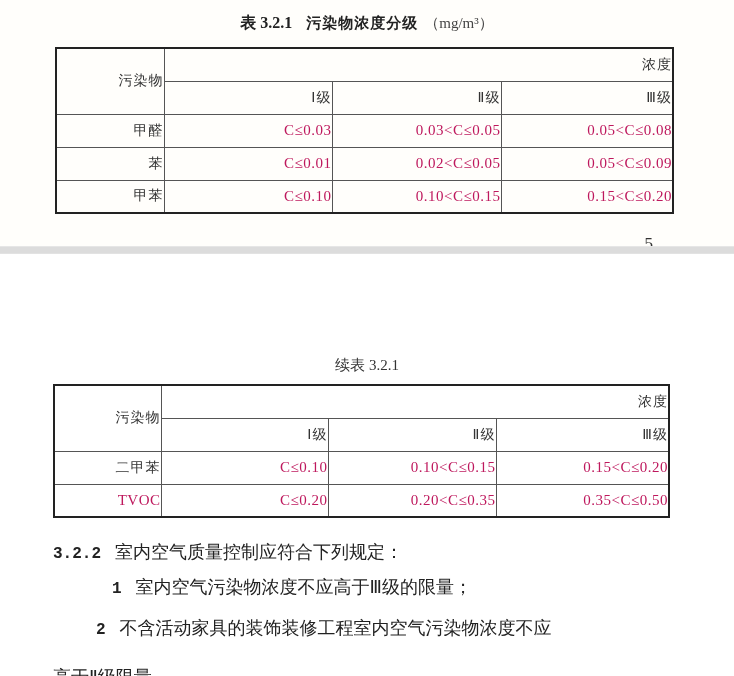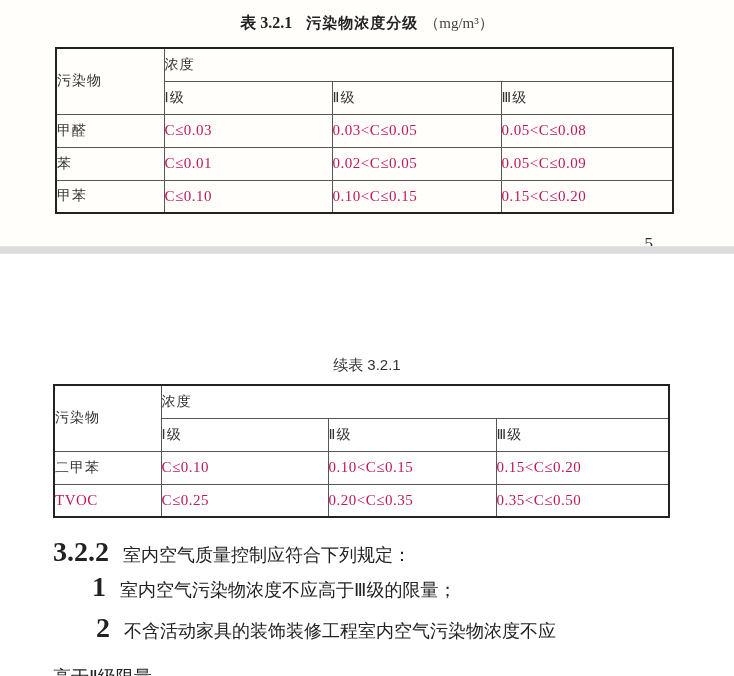--- a/index.html
+++ b/index.html
@@ -33,45 +33,45 @@
   .caption-1 {
     left:0; width:734px; top:12px; text-align:center; font-size:16px; line-height:22px;
   }
   .caption-1 .num { font-weight:bold; font-family:"Liberation Serif", serif; margin-right:14px; }
   .caption-1 .title-text { font-family:"DejaVu Sans", sans-serif; font-weight:bold; font-size:15px; letter-spacing:1px; }
   .caption-1 .unit { font-family:"Liberation Serif", serif; font-weight:normal; font-size:15px; color:#444; margin-left:6px; }
   .caption-2 {
     left:0; width:734px; top:354px; text-align:center; font-size:15px; line-height:22px; color:#333;
     font-family:"DejaVu Sans", sans-serif;
   }
-  .caption-2 .num { font-family:Liberation Sans, sans-serif; margin-left:4px; }
+  .caption-2 .num { font-family:Liberation Serif, serif; margin-left:4px; }
 
   table.grade {
     position:absolute; border-collapse:collapse;
     border:2px solid #222; table-layout:fixed;
     font-family:"Liberation Serif", serif; color:#444;
   }
   table.grade td, table.grade th {
-    border:1px solid #555; text-align:left; vertical-align:middle;
+    border:1px solid #555; text-align:right; vertical-align:middle;
     padding:0; font-weight:normal; font-size:15px;
   }
   table.grade .cn { font-family:"DejaVu Sans", sans-serif; font-size:14px; color:#333; letter-spacing:1px; }
   table.grade .val { letter-spacing:0.5px; color:#be185d; }
   #t1 { left:55px; top:47px; width:617px; }
   #t1 tr { height:33px; }
   #t2 { left:53px; top:384px; width:615px; }
   #t2 tr { height:33px; }
 
   .clause {
     position:absolute; left:53px; font-size:18px; line-height:22px; white-space:nowrap;
     font-family:"DejaVu Sans", sans-serif; color:#222;
   }
-  .clause .cnum { font-family:Liberation Serif, serif; font-weight:bold; font-size:28px; margin-right:14px; }
+  .clause .cnum { font-family:Liberation Mono, monospace; font-weight:bold; font-size:16px; margin-right:14px; }
   .c-main { top:541px; }
-  .c-item1 { top:576px; left:92px; }
+  .c-item1 { top:576px; left:112px; }
   .c-item2 { top:617px; left:96px; }
   .c-cont { top:666px; }
 </style>
 </head>
 <body>
 
 <div class="page-top"></div>
 
 <div class="caption caption-1">
   <span class="num">表 3.2.1</span><span class="title-text">污染物浓度分级</span><span class="unit">（mg/m³）</span>
@@ -143,21 +143,21 @@
     <th class="cn">Ⅲ级</th>
   </tr>
   <tr>
     <td class="cn">二甲苯</td>
     <td class="val">C≤0.10</td>
     <td class="val">0.10&lt;C≤0.15</td>
     <td class="val">0.15&lt;C≤0.20</td>
   </tr>
   <tr>
     <td class="val">TVOC</td>
-    <td class="val">C≤0.25</td>
+    <td class="val">C≤0.20</td>
     <td class="val">0.20&lt;C≤0.35</td>
     <td class="val">0.35&lt;C≤0.50</td>
   </tr>
 </tbody>
   </table>
 
 <div class="clause c-main">
   <span class="cnum">3.2.2</span><span>室内空气质量控制应符合下列规定：</span>
 </div>
 <div class="clause c-item1">

